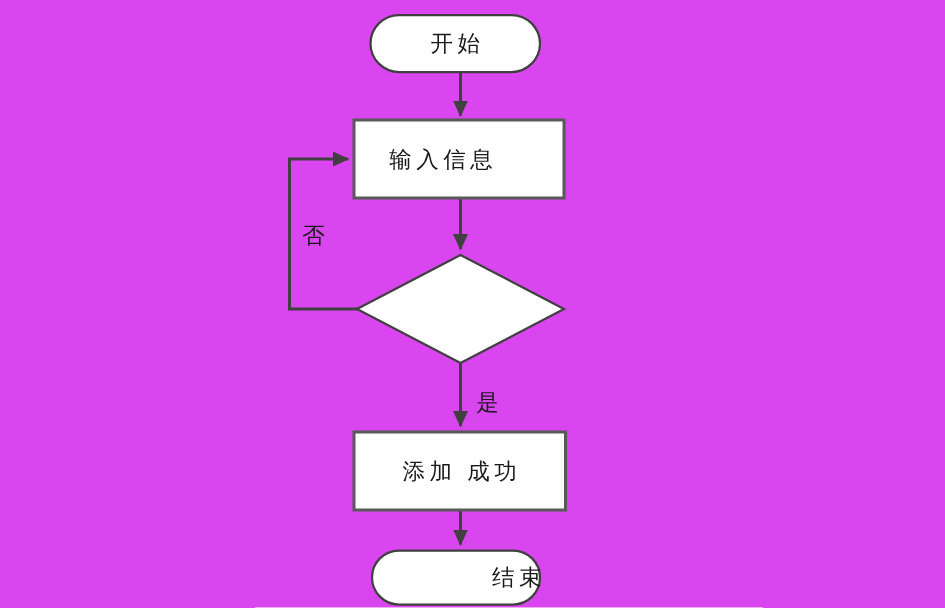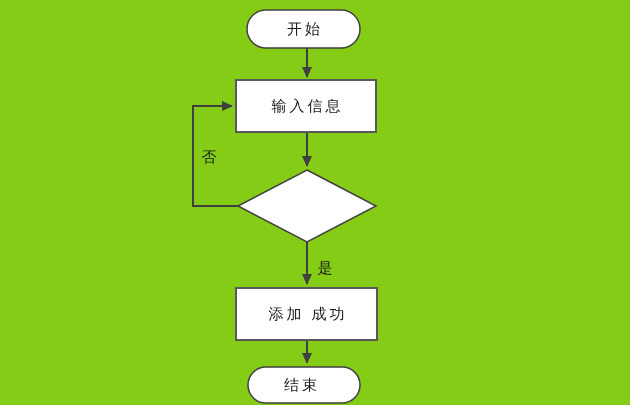--- a/index.html
+++ b/index.html
@@ -4,21 +4,21 @@
 <style>
   html, body {
     margin: 0;
     padding: 0;
     background: #ffffff;
   }
   .stage {
     position: relative;
     width: 630px;
     height: 405px;
-    background: #84cc16;
+    background: #d946ef;
     font-family: "Liberation Sans", sans-serif;
     overflow: hidden;
   }
   .stage svg {
     position: absolute;
     left: 0;
     top: 0;
   }
   .label {
     position: absolute;
@@ -66,24 +66,24 @@
 
     <polygon points="307,170 376,206 307,242 238,206" fill="#ffffff" stroke="#404040" stroke-width="1.5"></polygon>
 
     <rect x="236" y="288" width="141" height="52" fill="#ffffff" stroke="#595959" stroke-width="2"></rect>
 
     <rect x="248" y="367" width="112" height="36" rx="18" ry="18" fill="#ffffff" stroke="#404040" stroke-width="1.5"></rect>
   </svg>
 
   <div class="label node-label" style="left:247px; top:10px; width:113px; height:38px;">开始</div>
 
-  <div class="label node-label" style="left:236px; top:80px; width:140px; height:52px;">输入信息</div>
+  <div class="label node-label" style="left:224px; top:80px; width:140px; height:52px;">输入信息</div>
 
 
   <div class="label node-label" style="left:236px; top:288px; width:141px; height:52px;">添加 成功</div>
 
-  <div class="label node-label" style="left:248px; top:367px; width:105px; height:36px;">结束</div>
+  <div class="label node-label" style="left:248px; top:367px; width:105px; height:36px;padding-left:44px;">结束</div>
 
   <div class="label edge-label" style="left:196px; top:147px; width:26px; height:20px;">否</div>
 
   <div class="label edge-label" style="left:312px; top:258px; width:26px; height:20px;">是</div>
 
 </div>
 
 </body></html>

